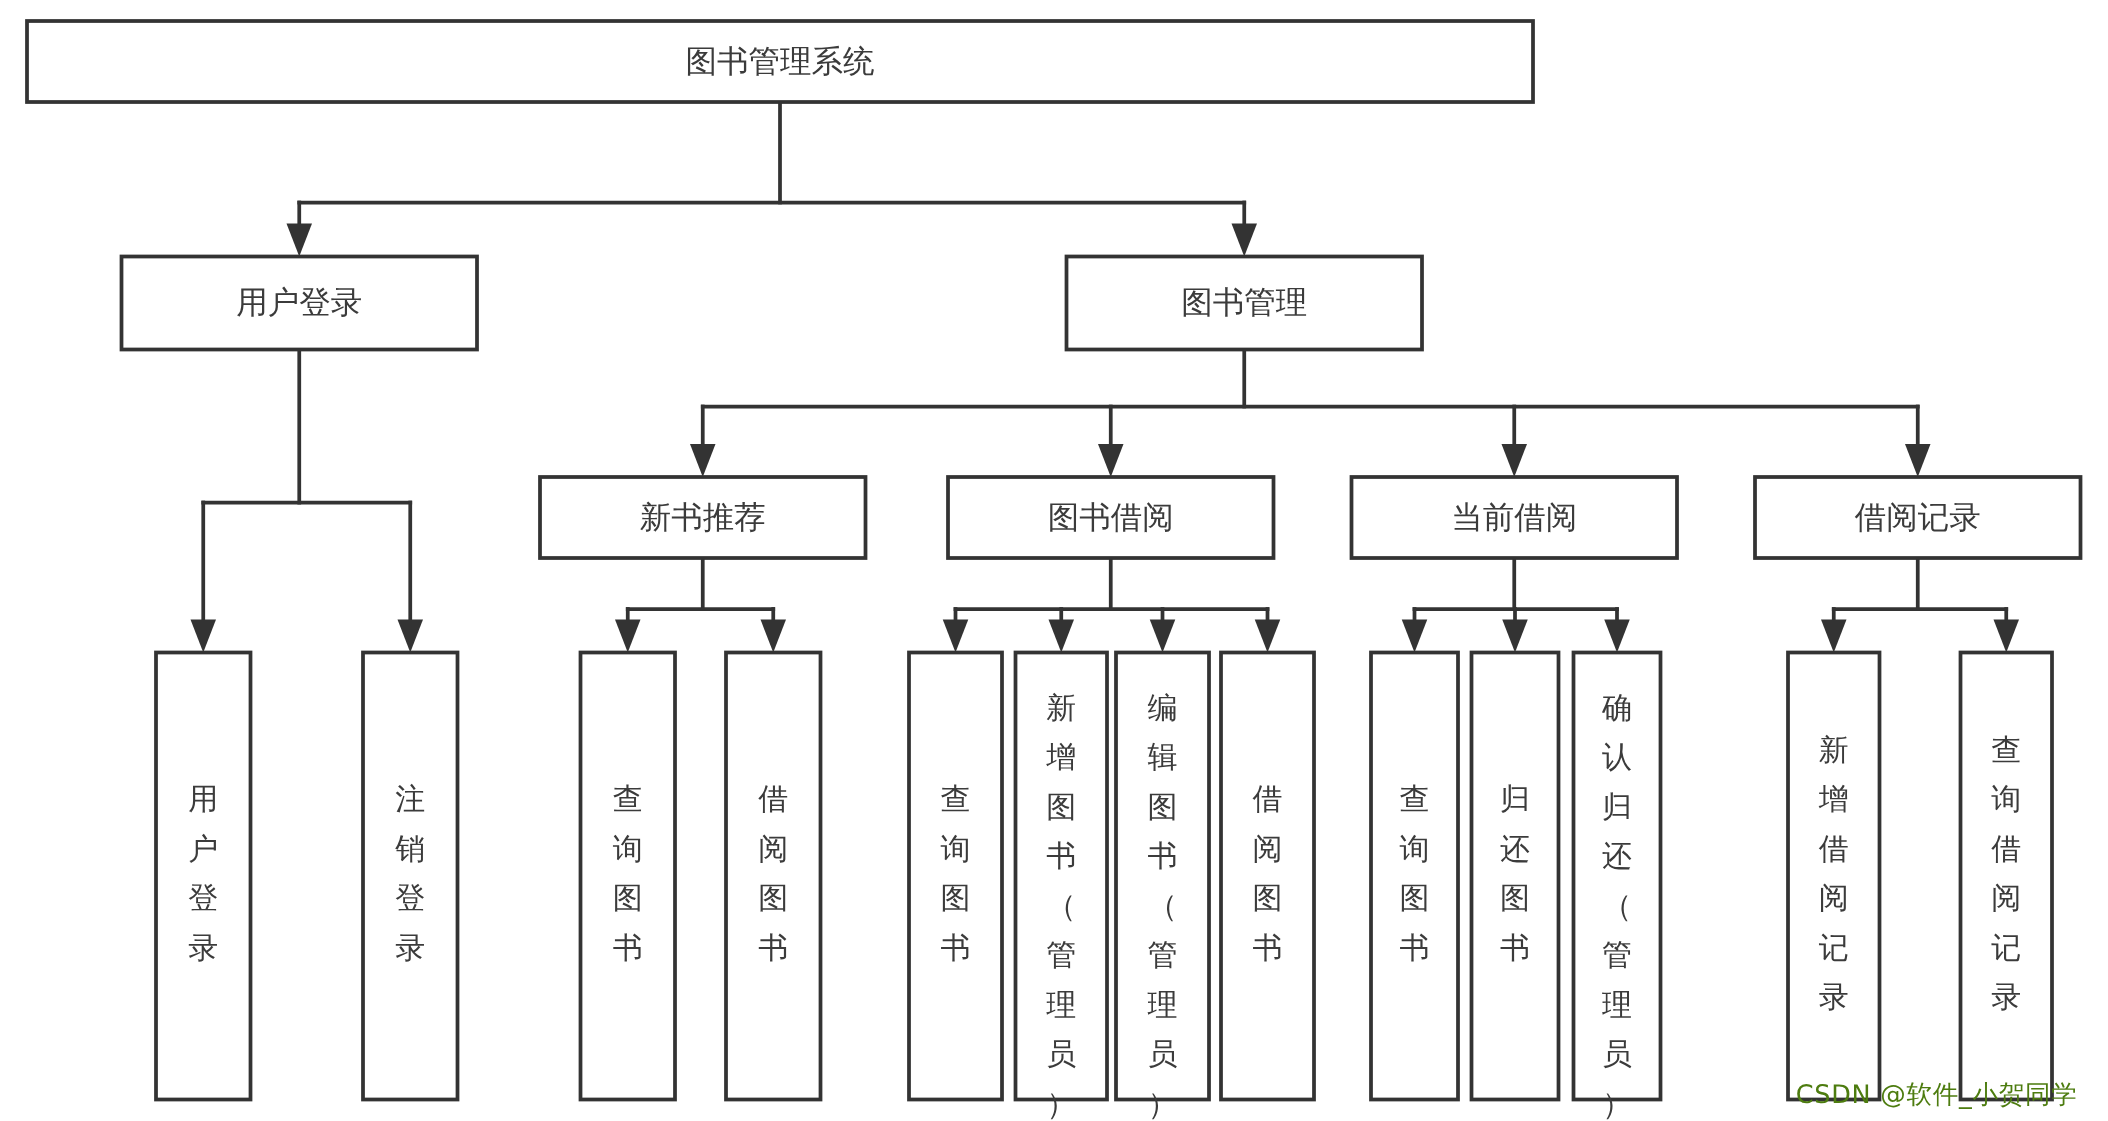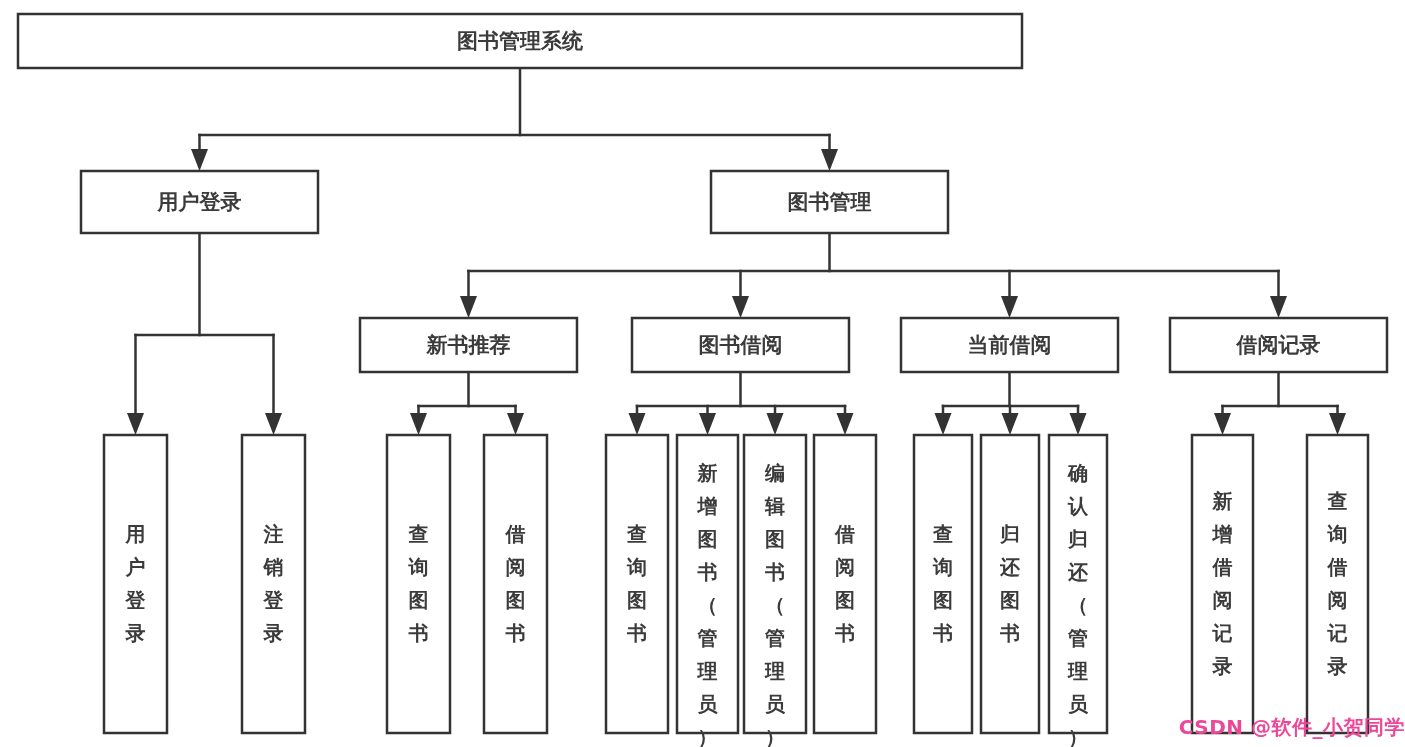--- a/index.html
+++ b/index.html
@@ -11,21 +11,20 @@
     width: 1405px;
     height: 747px;
     font-family: "DejaVu Sans", "Liberation Sans", sans-serif;
     overflow: hidden;
   }
   #diagram-root {
     position: relative;
     width: 1405px;
     height: 747px;
     background: #ffffff;
-    font-weight: bold;
   }
   svg#flow-svg {
     position: absolute;
     left: 0;
     top: 0;
     width: 1405px;
     height: 747px;
     display: block;
   }
   .node-rect {
@@ -50,25 +49,25 @@
     stroke-width: 2.5;
     fill: none;
     stroke-linecap: square;
   }
   .arrow-head {
     fill: #333333;
     stroke: none;
   }
   .watermark {
     position: absolute;
-    right: 0;
+    right: 20px;
     bottom: 6px;
     font-family: "DejaVu Sans", "Liberation Sans", sans-serif;
-    font-size: 20px;
-    color: #ec4899;
+    font-size: 17px;
+    color: #4d7c0f;
     white-space: nowrap;
     letter-spacing: 0.5px;
     user-select: none;
   }
 </style>
 </head>
 <body>
 
 <div id="diagram-root">
   <svg id="flow-svg" viewBox="0 0 1405 747">

